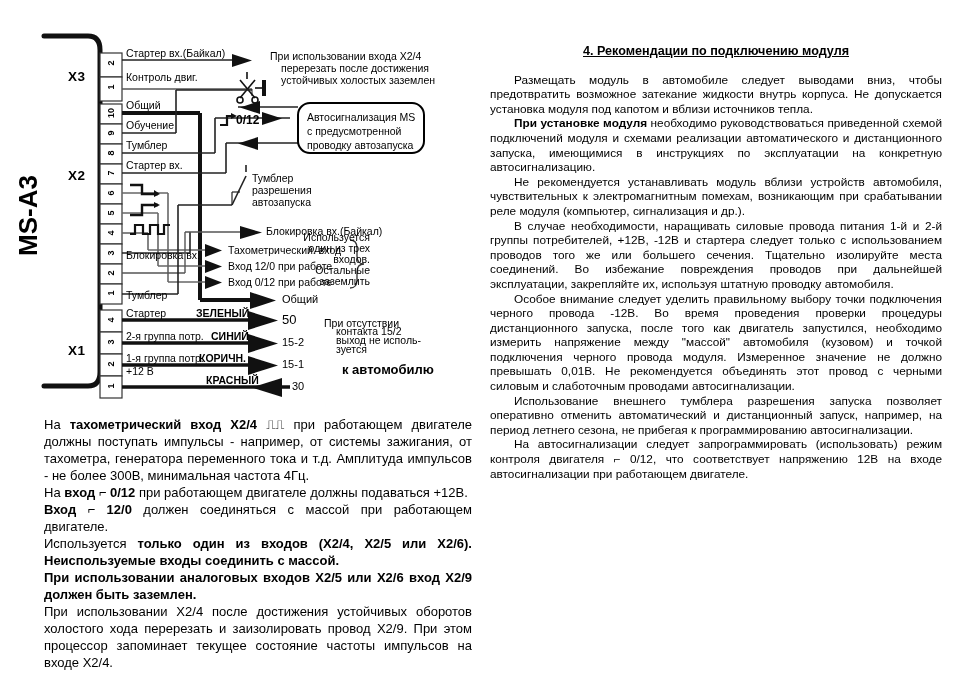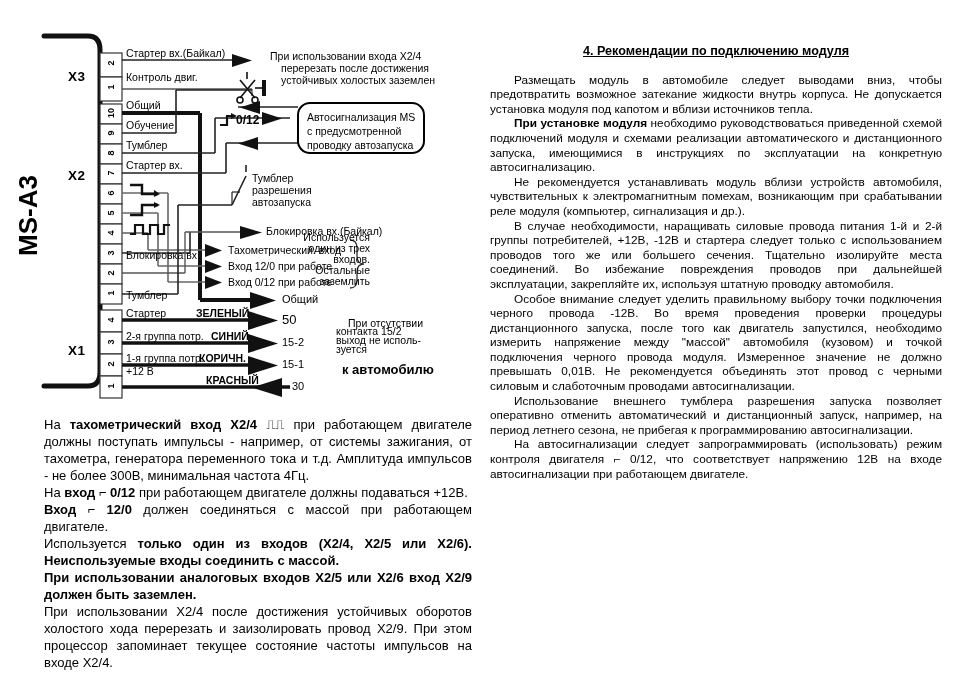--- a/index.html
+++ b/index.html
@@ -254,21 +254,21 @@
     <div class="lbl" style="left:228px;top:245px;">Тахометрический. вход</div>
     <div class="lbl" style="left:228px;top:261px;">Вход 12/0 при работе</div>
     <div class="lbl" style="left:228px;top:277px;">Вход 0/12 при работе</div>
 
     <div class="lbl lbl-r" style="left:295px;top:232px;width:75px;">Используется</div>
     <div class="lbl lbl-r" style="left:295px;top:243px;width:75px;">один из трех</div>
     <div class="lbl lbl-r" style="left:295px;top:254px;width:75px;">входов.</div>
     <div class="lbl lbl-r" style="left:295px;top:265px;width:75px;">Остальные</div>
     <div class="lbl lbl-r" style="left:295px;top:276px;width:75px;">заземлить</div>
 
-    <div class="lbl" style="left:348px;top:318px;">При отсутствии</div>
+    <div class="lbl" style="left:324px;top:318px;">При отсутствии</div>
     <div class="lbl" style="left:336px;top:326px;">контакта 15/2</div>
     <div class="lbl" style="left:336px;top:335px;">выход не исполь-</div>
     <div class="lbl" style="left:336px;top:344px;">зуется</div>
 
     <div class="lbl lbl-b" style="left:330px;top:364px;font-size:13px;padding-left:12px;">к автомобилю</div>
   </div>
 
   <div id="left-text">
     <p>
       <span>На </span><b>тахометрический вход X2/4</b><span class="pulse"> ⎍⎍ </span><span>при работающем двигателе должны поступать импульсы - например, от системы зажигания, от тахометра, генератора переменного тока и т.д. Амплитуда импульсов - не более 300В, минимальная частота 4Гц.</span>

